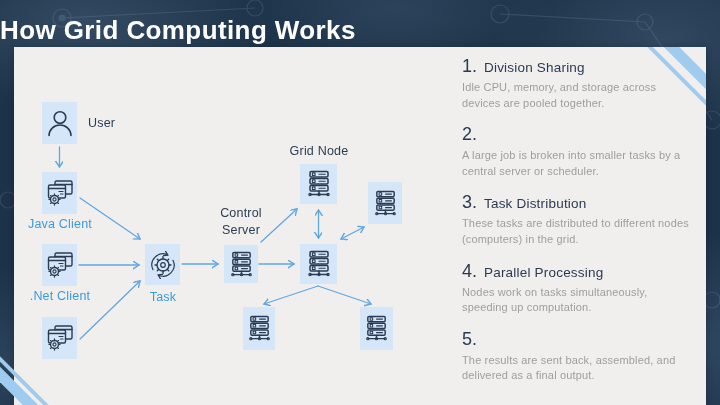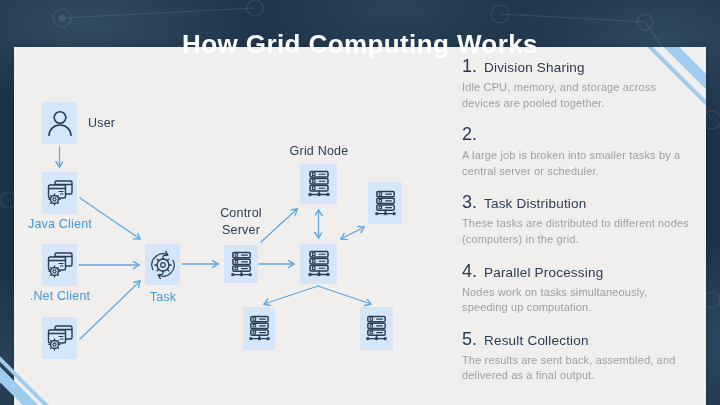--- a/index.html
+++ b/index.html
@@ -15,22 +15,22 @@
     background:
       radial-gradient(ellipse 260px 120px at 12% 6%, rgba(130,160,190,.22), transparent 70%),
       radial-gradient(ellipse 220px 100px at 55% 2%, rgba(120,150,185,.16), transparent 70%),
       radial-gradient(ellipse 240px 140px at 92% 10%, rgba(125,155,190,.20), transparent 70%),
       radial-gradient(ellipse 200px 160px at 97% 85%, rgba(110,145,180,.22), transparent 70%),
       radial-gradient(ellipse 160px 140px at 2% 90%, rgba(110,145,180,.18), transparent 70%);
   }
   .bg-net{position:absolute;inset:0;z-index:0;opacity:.12;}
 
   
-  .header{position:absolute;left:0;top:18px;width:720px;height:53px;z-index:2;
-    display:flex;align-items:center;justify-content:center;}
+  .header{position:absolute;left:0;top:4px;width:720px;height:53px;z-index:2;
+    display:flex;align-items:center;}
   .header h1{margin:0;font-size:26px;font-weight:700;color:#ffffff;letter-spacing:.4px;}
 
   
   .card{position:absolute;left:14px;top:47px;width:692px;height:358px;z-index:1;
     background:#f0efee;box-shadow:0 2px 8px rgba(0,0,0,.25);}
 
   
   .corner-tr{position:absolute;top:0;right:0;width:72px;height:72px;overflow:hidden;z-index:3;}
   .stripe{position:absolute;background:#9fcbee;transform:rotate(45deg);}
   .corner-tr .thick{width:200px;height:11px;left:-45px;top:12px;}
@@ -264,21 +264,20 @@
       <div class="step-head">
         <span class="step-num">4.</span>
         <span class="step-title">Parallel Processing</span>
       </div>
       <div class="step-body">Nodes work on tasks simultaneously, speeding up computation.</div>
     </div>
 
     <div class="step">
       <div class="step-head">
         <span class="step-num">5.</span>
-        <span class="step-title">Result Collection</span>
       </div>
       <div class="step-body">The results are sent back, assembled, and delivered as a final output.</div>
     </div>
 
   </div>
 </div>
 
 <div class="ribbon-bl">
   <div class="stripe thick"></div>
   <div class="stripe thin"></div>

